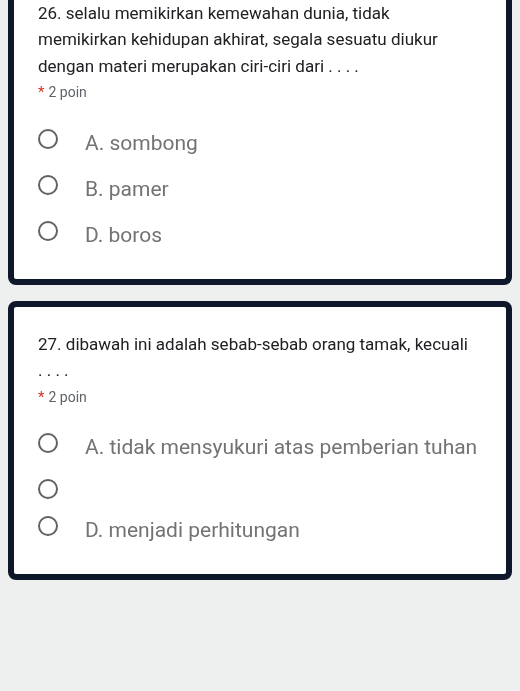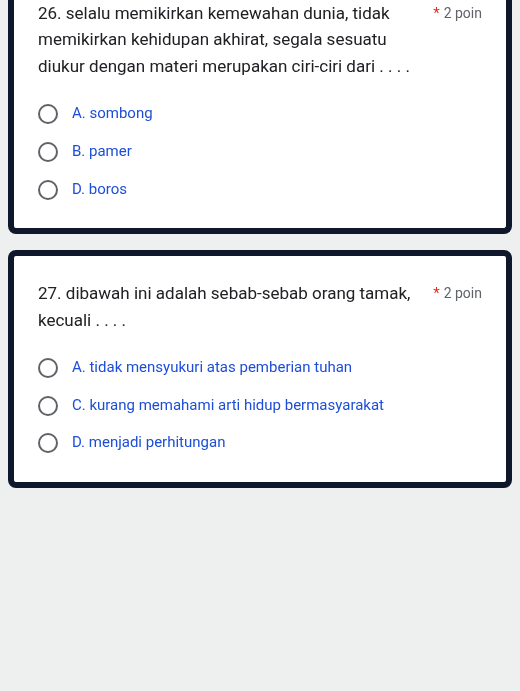--- a/index.html
+++ b/index.html
@@ -21,20 +21,21 @@
   .card.first {
     border-top-left-radius: 0;
     border-top-right-radius: 0;
     border-top: none;
     margin-top: 0;
     padding-top: 0;
   }
   .q-head {
     display: flex;
     align-items: flex-start;
+    flex-direction: column;
   }
   .q-text {
     flex: 1;
     font-size: 17px;
     color: #202124;
     line-height: 1.55;
     padding-right: 8px;
   }
   .req-points {
     white-space: nowrap;
@@ -60,23 +61,24 @@
   .radio {
     flex: 0 0 auto;
     width: 20px;
     height: 20px;
     border: 2px solid #5f6368;
     border-radius: 50%;
     margin-right: 14px;
     margin-top: 1px;
   }
   .opt-label {
-    font-size: 15px;
-    color: #1d4ed8;
+    font-size: 21px;
+    color: #737373;
     line-height: 1.45;
+    margin-left: 13px;
   }
 </style>
 </head>
 <body>
 
 <div class="card first">
   <div class="q-head">
     <div class="q-text">26. selalu memikirkan kemewahan dunia, tidak memikirkan kehidupan akhirat, segala sesuatu diukur dengan materi merupakan ciri-ciri dari . . . .</div>
     <div class="req-points">
       <span class="ast">*</span><span>2 poin</span>
@@ -105,20 +107,19 @@
       <span class="ast">*</span><span>2 poin</span>
     </div>
   </div>
   <div class="options">
     <div class="option">
       <span class="radio"></span>
       <span class="opt-label">A. tidak mensyukuri atas pemberian tuhan</span>
     </div>
     <div class="option">
       <span class="radio"></span>
-      <span class="opt-label">C. kurang memahami arti hidup bermasyarakat</span>
     </div>
     <div class="option">
       <span class="radio"></span>
       <span class="opt-label">D. menjadi perhitungan</span>
     </div>
   </div>
 </div>
 
 </body></html>

